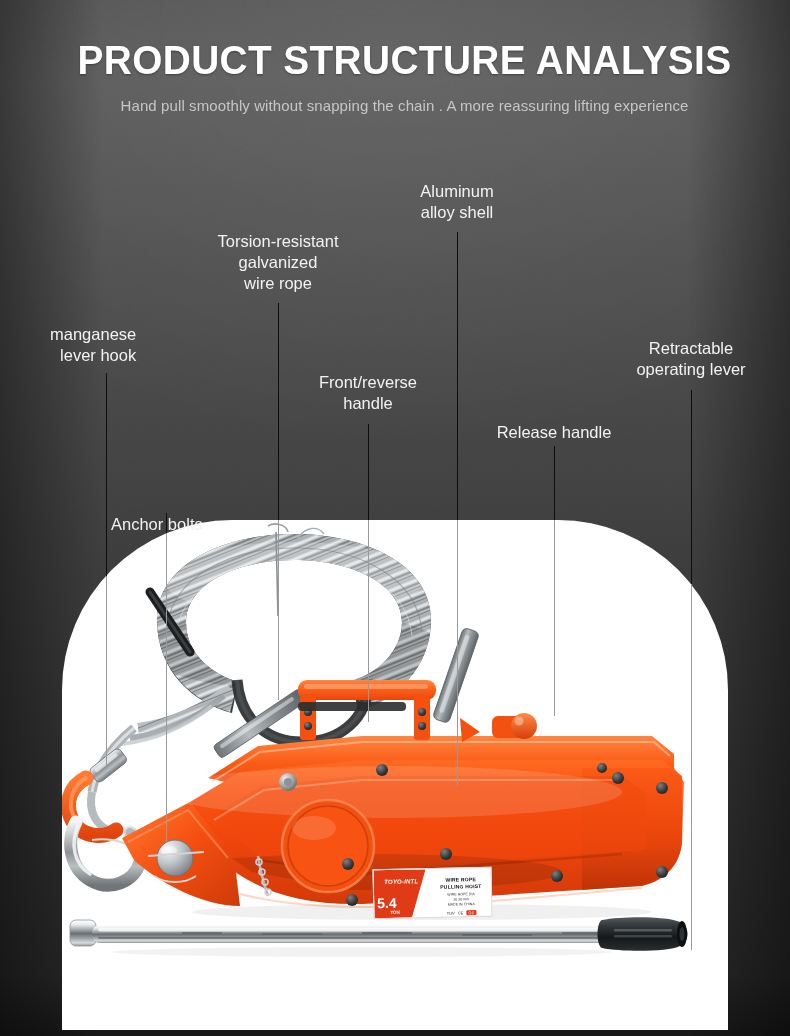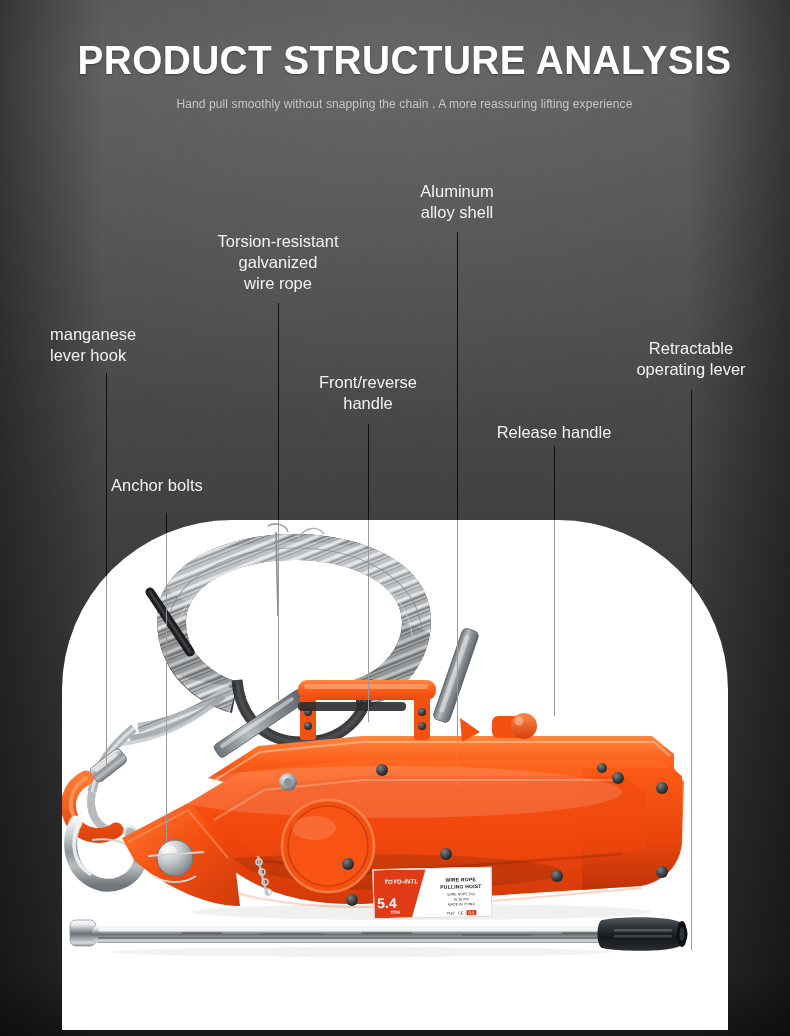--- a/index.html
+++ b/index.html
@@ -31,35 +31,35 @@
   #header{ position:absolute; left:0; top:0; width:790px;padding-left:19px; }
   #title{
     text-align:center; color:#ffffff;
     font-size:40px; font-weight:bold; letter-spacing:.4px;
     margin-top:38px;
     text-shadow:0 1px 2px rgba(0,0,0,.35);
     transform:scaleX(.97);
   }
   #subtitle{
     text-align:center; color:#c6c6c6;
-    font-size:12px; font-weight:normal; letter-spacing:.1px;
+    font-size:15px; font-weight:normal; letter-spacing:.1px;
     margin-top:14px;
   }
 
   
   #panel{
     position:absolute; left:62px; top:520px; width:666px; height:510px;
     background:#ffffff;
     border-radius:170px 170px 0 0;
     overflow:hidden;
   }
 
   
   .callout{ position:absolute; color:#f2f2f2; font-size:16.5px; line-height:21px; }
-  .callout.c-left  { text-align:left; }
+  .callout.c-left  { text-align:right; }
   .callout.c-center{ text-align:center; }
 
   
   .leader{ position:absolute; width:1px; background:#0e0e0e; }
   .leader.onwhite{ background:#9a9a9a; }
 
   
   #product{ position:absolute; inset:0; }
 
   
@@ -437,21 +437,21 @@
 
 <div id="callout-layer">
     <div class="leader" style="left: 106px; top: 373px; height: 202.877px;"></div>
     <div class="leader onwhite" style="left: 106px; top: 575.877px; height: 192.123px;"></div>
     <div class="callout c-left" style="top: 324px; left: 50px;">
       <div>manganese</div>
       <div>lever hook</div>
     </div>
     <div class="leader" style="left: 166px; top: 513px; height: 20.3348px;"></div>
     <div class="leader onwhite" style="left: 166px; top: 533.335px; height: 309.665px;"></div>
-    <div class="callout c-left" style="top: 475px; left: 111px;">
+    <div class="callout c-left" style="top: 514px; left: 111px;">
       <div>Anchor bolts</div>
     </div>
     <div class="leader" style="left: 278px; top: 303px; height: 217px;"></div>
     <div class="leader onwhite" style="left: 278px; top: 520px; height: 180px;"></div>
     <div class="callout c-center" style="top: 231px; left: 0px; width: 790px; text-align: center; transform: translateX(-117px);">
       <div>Torsion-resistant</div>
       <div>galvanized</div>
       <div>wire rope</div>
     </div>
     <div class="leader" style="left: 368px; top: 424px; height: 96px;"></div>

